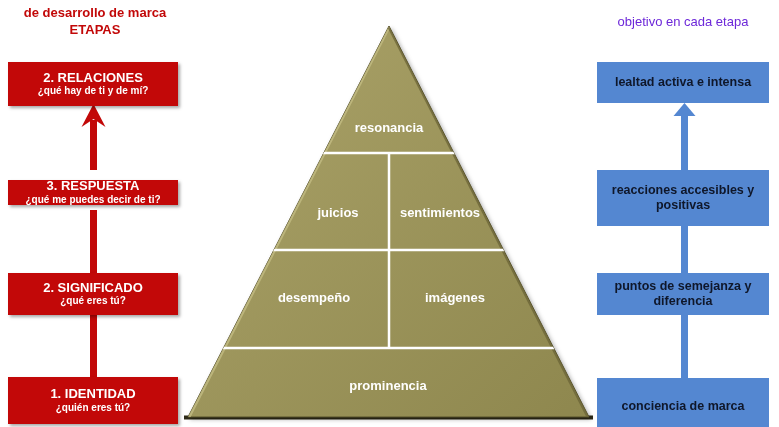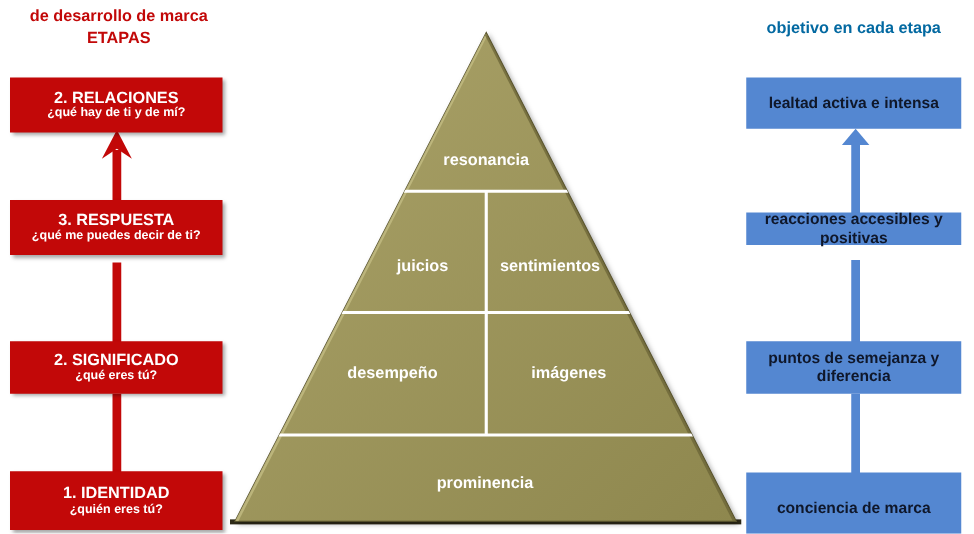--- a/index.html
+++ b/index.html
@@ -19,22 +19,22 @@
     text-align: center;
     color: #C20808;
     font-weight: bold;
     font-size: 13px;
     line-height: 1.3;
   }
   .heading-right {
     position: absolute;
     left: 593px; top: 14px; width: 180px;
     text-align: center;
-    color: #0369a1;
-    font-weight: bold;
+    color: #6d28d9;
+    font-weight: normal;
     font-size: 13px;
   }
 
   
   .stage-box {
     position: absolute;
     left: 8px; width: 170px;
     background: #C20808;
     color: #ffffff;
     display: flex;
@@ -137,31 +137,31 @@
     <div>de desarrollo de marca</div>
     <div>ETAPAS</div>
   </div>
 
   <div class="heading-right">objetivo en cada etapa</div>
 
   <div class="stage-box" style="top:62px;height:44px">
     <div class="stage-title">2. RELACIONES</div>
     <div class="stage-question">¿qué hay de ti y de mí?</div>
   </div>
-  <div class="stage-box" style="top:160px;height:44px">
+  <div class="stage-box" style="top:180px;height:25px">
     <div class="stage-title">3. RESPUESTA</div>
     <div class="stage-question">¿qué me puedes decir de ti?</div>
   </div>
   <div class="stage-box" style="top:273px;height:42px">
     <div class="stage-title">2. SIGNIFICADO</div>
     <div class="stage-question">¿qué eres tú?</div>
   </div>
   <div class="stage-box" style="top:377px;height:47px">
     <div class="stage-title">1. IDENTIDAD</div>
     <div class="stage-question">¿quién eres tú?</div>
   </div>
 
   <div class="obj-box" style="top:62px;height:41px">lealtad activa e intensa</div>
-  <div class="obj-box" style="top:170px;height:26px">reacciones accesibles y positivas</div>
+  <div class="obj-box" style="top:170px;height:56px">reacciones accesibles y positivas</div>
   <div class="obj-box" style="top:273px;height:42px">puntos de semejanza y diferencia</div>
   <div class="obj-box" style="top:378px;height:56px">conciencia de marca</div>
 
 </div>
 
 </body></html>

